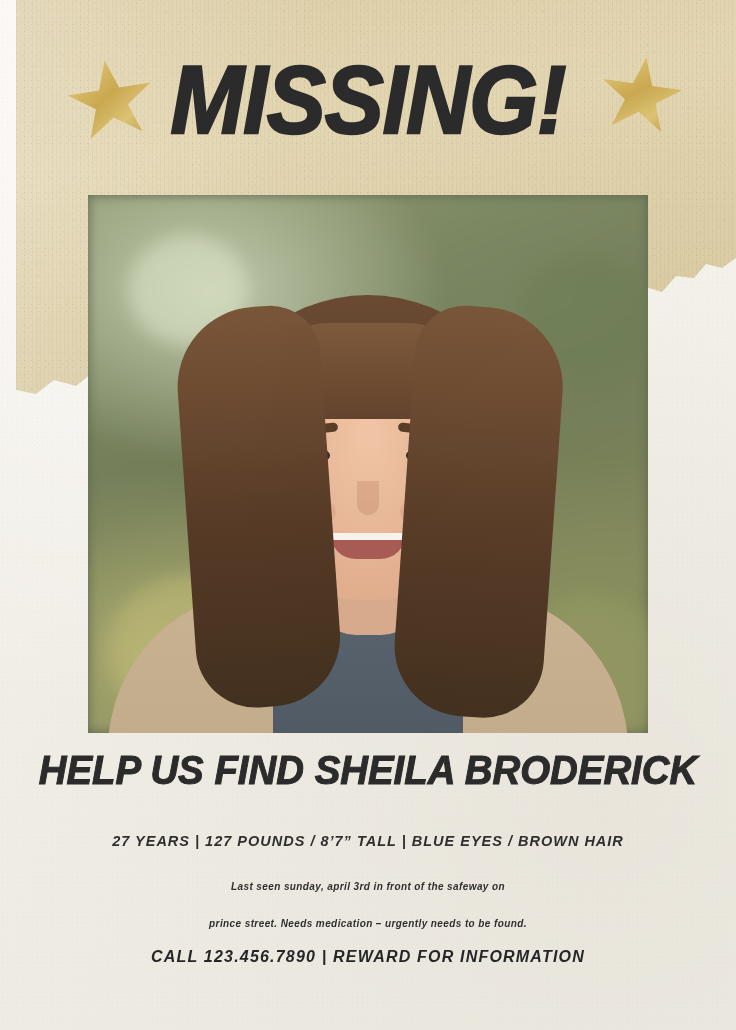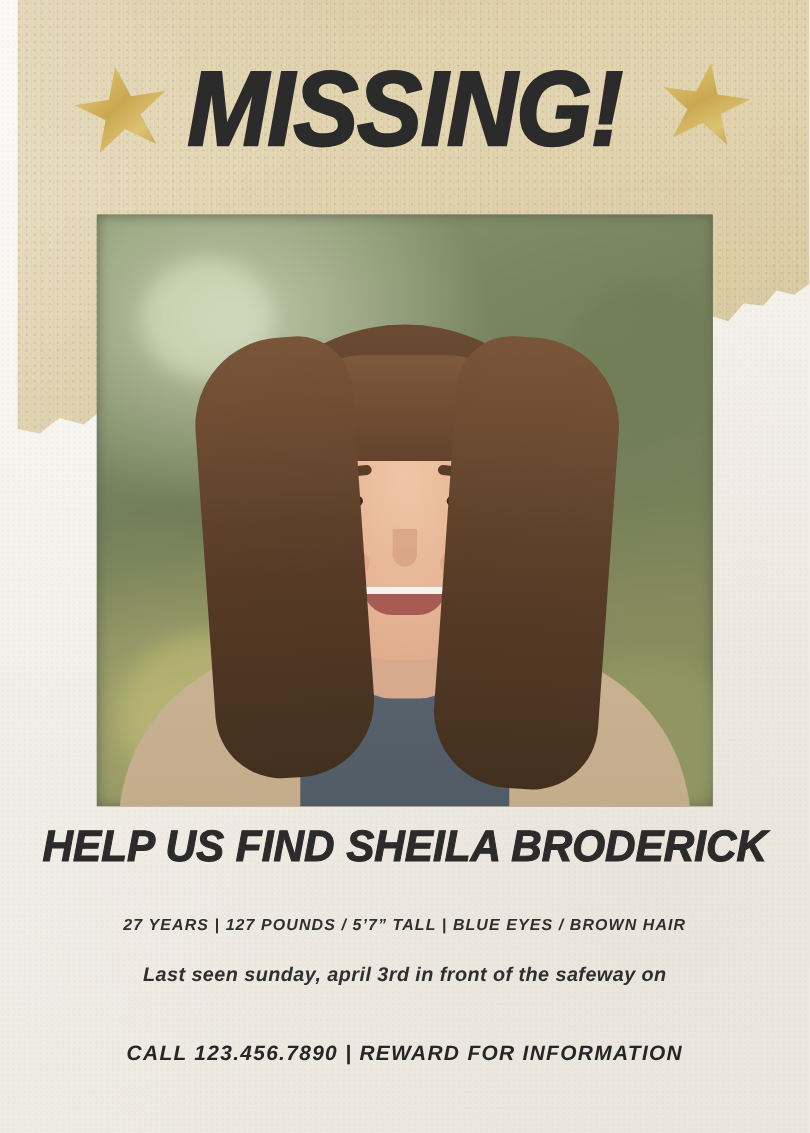--- a/index.html
+++ b/index.html
@@ -231,32 +231,32 @@
     font-size: 14.5px;
     font-weight: 700;
     letter-spacing: 1.0px;
     color: #2f2f2f;
   }
   .desc {
     position: absolute;
     left: 68px; top: 868px;
     width: 600px;
     text-align: center;
-    font-size: 18px;
+    font-size: 10px;
     font-weight: 700;
     letter-spacing: 0.4px;
     line-height: 37px;
     color: #2f2f2f;
   }
   .cta {
     position: absolute;
     left: 0; top: 948px;
     width: 736px;
     text-align: center;
-    font-size: 19px;
+    font-size: 16px;
     font-weight: 700;
     letter-spacing: 1.2px;
     color: #262626;
   }
 </style>
 </head>
 <body>
 
 <div class="poster">
 
@@ -302,21 +302,22 @@
       <div class="nose"></div>
       <div class="mouth"></div>
       <div class="fringe"></div>
       <div class="hair-front-l"></div>
       <div class="hair-front-r"></div>
     </div>
   </div>
 
   <div class="headline">HELP US FIND SHEILA BRODERICK</div>
 
-  <div class="specs">27 YEARS | 127 POUNDS / 5’7” TALL | BLUE EYES / BROWN HAIR</div>
+  <div class="specs">27 YEARS | 127 POUNDS / 8’7” TALL | BLUE EYES / BROWN HAIR</div>
 
   <div class="desc">
     <div>Last seen sunday, april 3rd in front of the safeway on</div>
+    <div>prince street. Needs medication – urgently needs to be found.</div>
   </div>
 
   <div class="cta">CALL 123.456.7890 | REWARD FOR INFORMATION</div>
 
 </div>
 
 </body></html>

